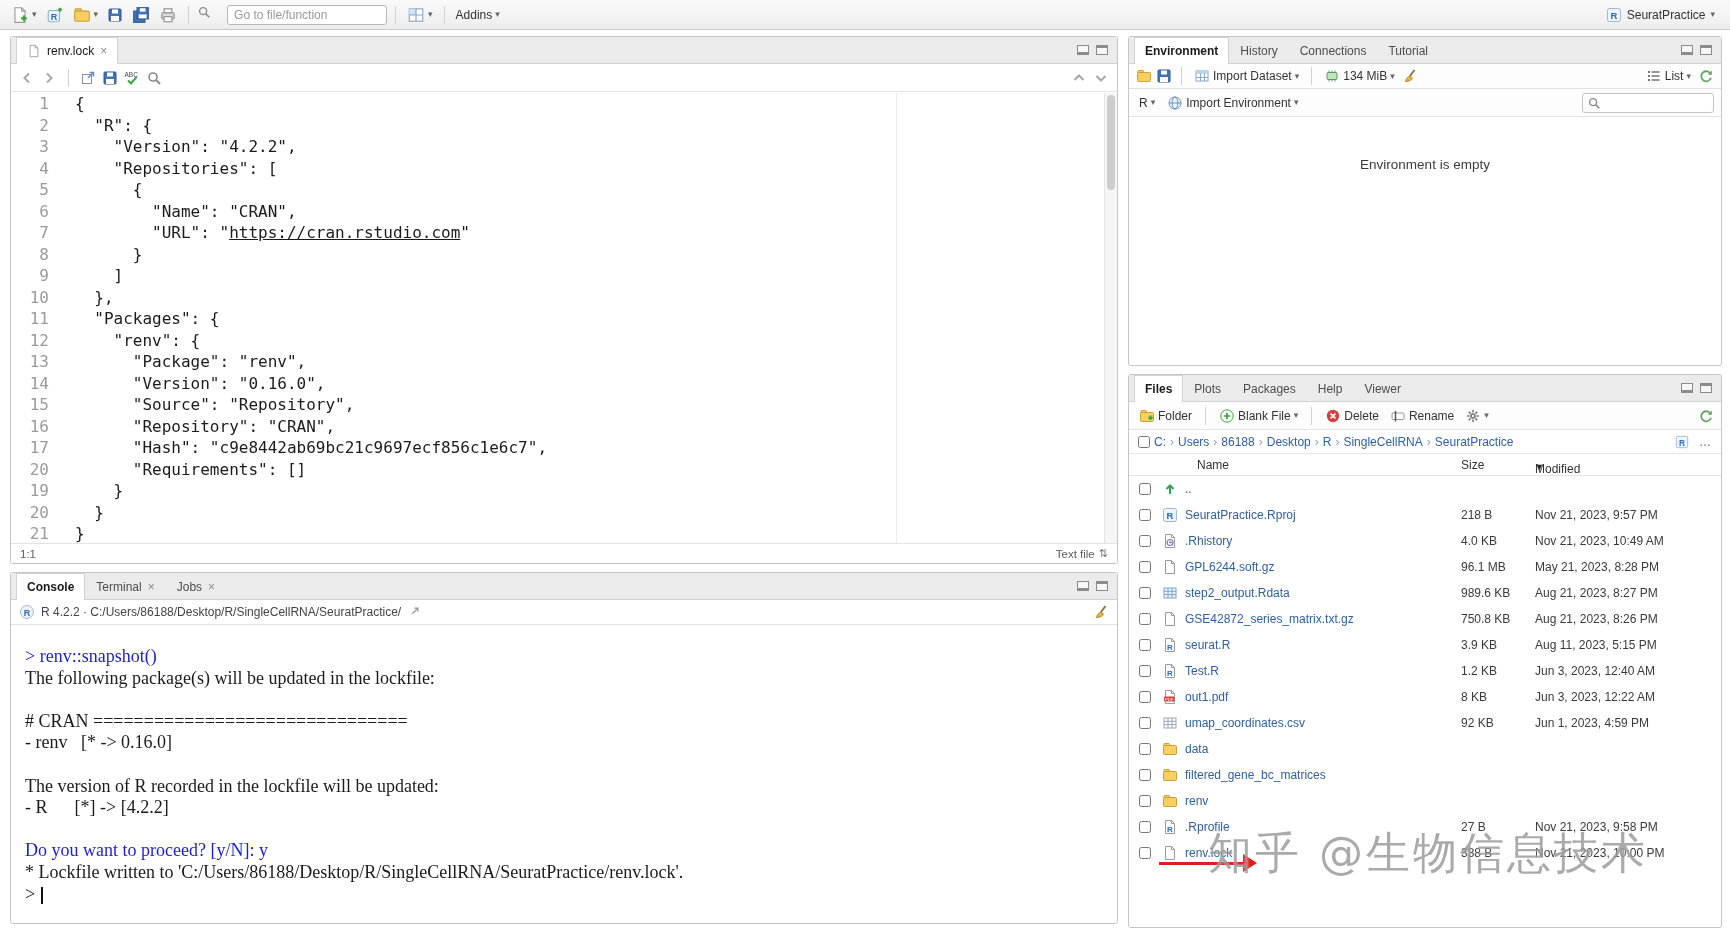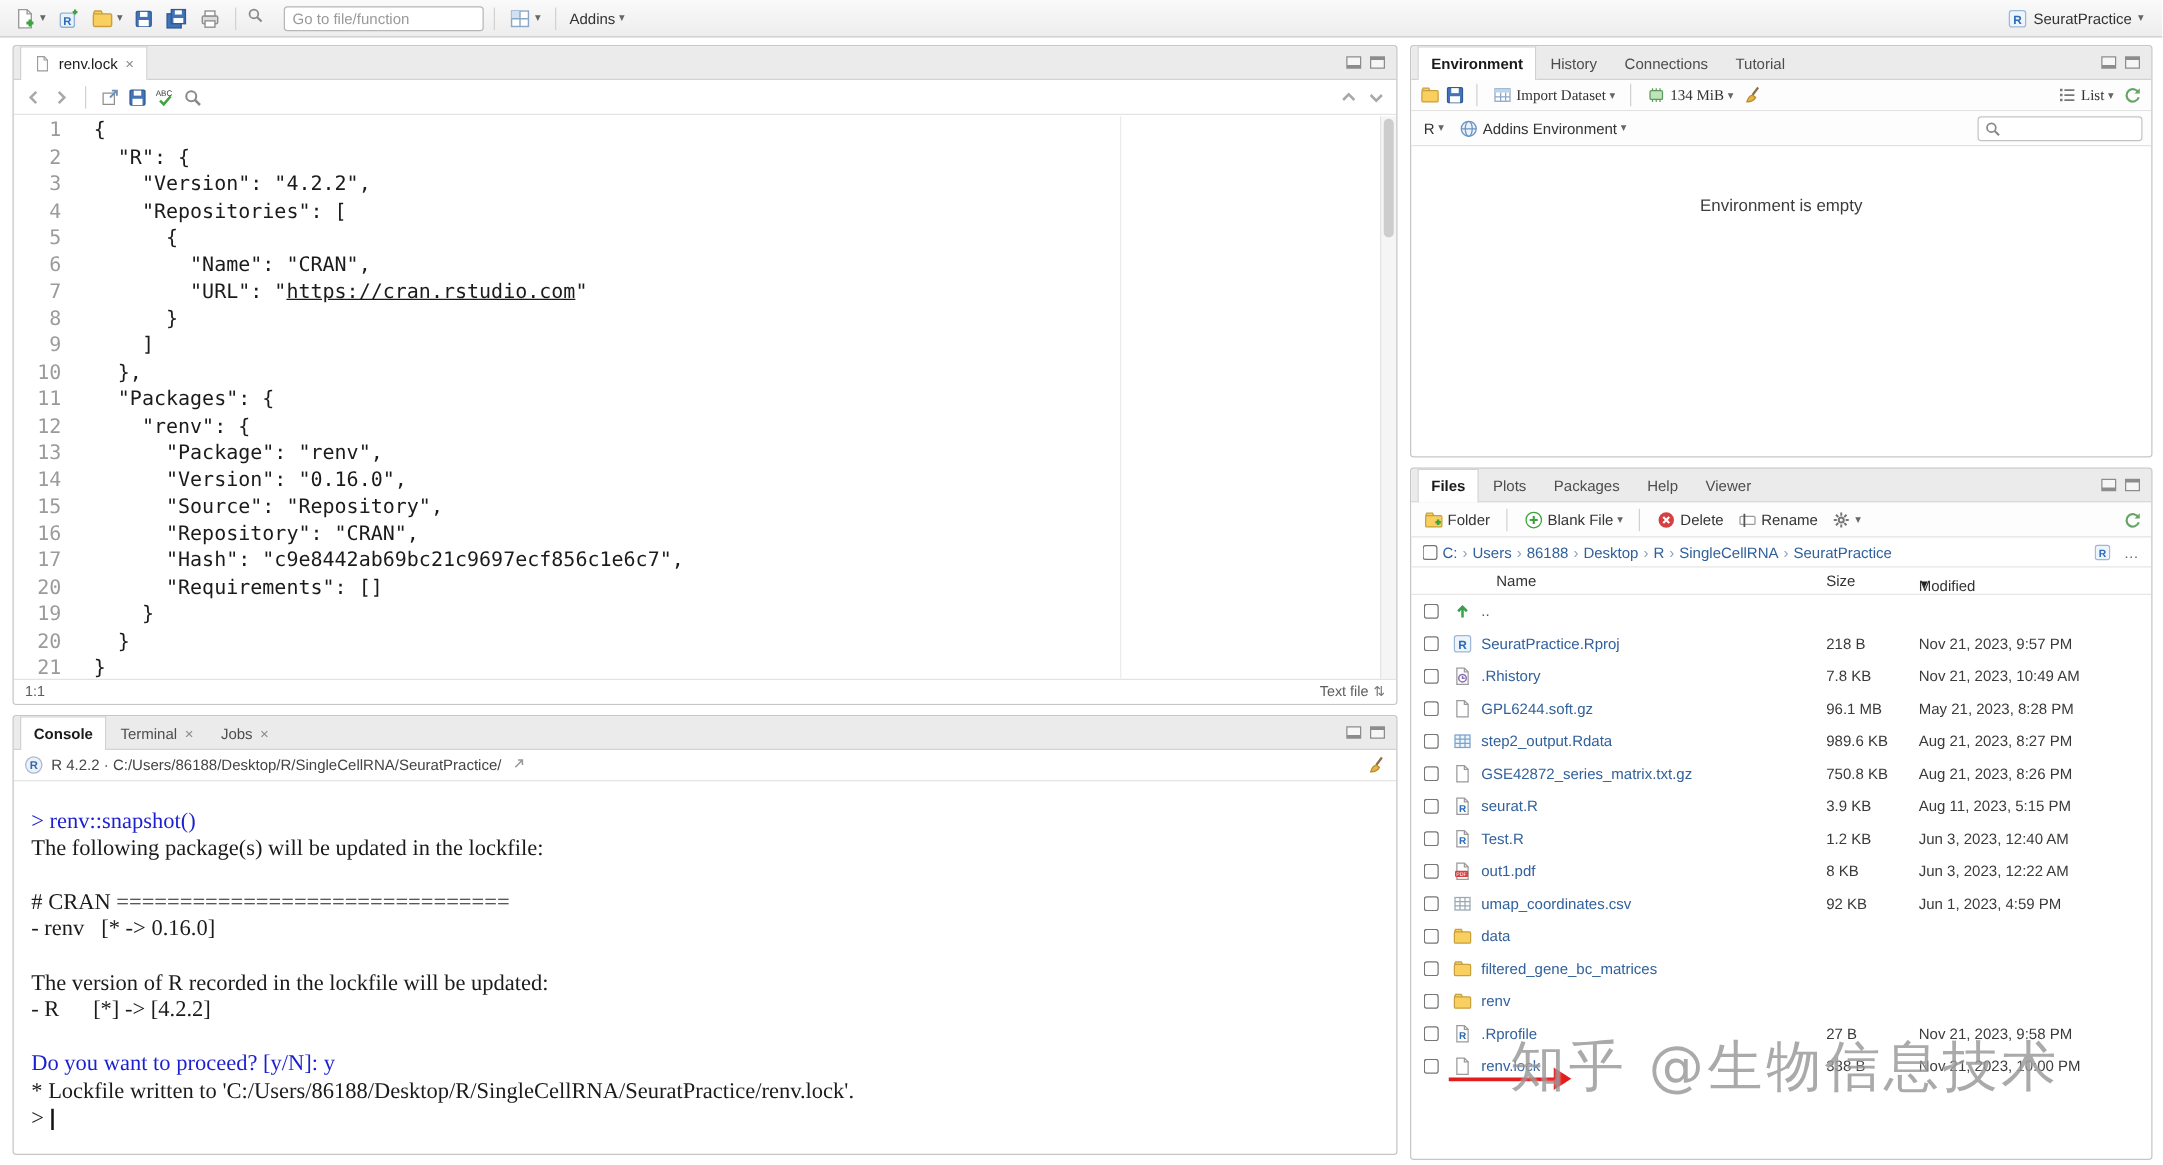--- a/index.html
+++ b/index.html
@@ -52,21 +52,21 @@
   .ftype{display:inline-flex;align-items:center;gap:4px;}
 
   
   .conhead{height:25px;border-bottom:1px solid #e4e4e4;display:flex;align-items:center;gap:6px;padding:0 8px;color:#444;}
   .console-body{padding:4px 0 0 14px;font-family:Liberation Serif, serif;font-size:18px;line-height:21.6px;white-space:pre;color:#1b1b1b;margin-top:17px;}
   .cline{min-height:21.6px;}
   .cline.input{color:#1b1fd0;}
   .cursor{display:inline-block;width:2px;height:17px;background:#111;vertical-align:text-bottom;margin-left:1px;}
 
   
-  .envbar{height:18px;border-bottom:1px solid #e2e2e2;display:flex;align-items:center;padding:12px 7px;gap:4px;background:#fdfdfd;font-family:Liberation Serif, serif;}
+  .envbar{height:18px;border-bottom:1px solid #e2e2e2;display:flex;align-items:center;padding:12px 7px;gap:4px;background:#fdfdfd;}
   .envbar2{height:28px;border-bottom:1px solid #e2e2e2;display:flex;align-items:center;padding:0 7px;gap:6px;background:#fdfdfd;}
   .search-box{display:inline-flex;align-items:center;gap:3px;border:1px solid #c4c4c4;border-radius:3px;height:20px;padding:0 4px;background:#fff;width:132px;}
   .search-box input{border:none;outline:none;width:100px;font-size:12px;font-family:"Liberation Sans",sans-serif;}
   .env-empty{position:absolute;left:0;right:0;top:120px;text-align:center;color:#3c3c3c;font-size:13.5px;}
 
   
   .fbar{height:28px;border-bottom:1px solid #e2e2e2;display:flex;align-items:center;padding:0 7px;gap:5px;background:#fdfdfd;}
   .crumbbar{height:24px;border-bottom:1px solid #e6e6e6;display:flex;align-items:center;padding:0 9px;gap:4px;}
   .crumbbar input{width:12px;height:12px;}
   .crumbs{display:inline-flex;align-items:center;}
@@ -430,21 +430,21 @@
         <span class="caret">▾</span>
       </span>
       <span class="tbtn">
         <span class="ic ic16">
             <svg viewBox="0 0 16 16">
               <circle cx="8" cy="8" r="6" fill="#eaf2fb" stroke="#6b93bd"></circle>
               <ellipse cx="8" cy="8" rx="2.8" ry="6" fill="none" stroke="#6b93bd"></ellipse>
               <path d="M2 8h12" stroke="#6b93bd" fill="none"></path>
             </svg>
           </span>
-        <span class="tlabel">Addins Environment</span>
+        <span class="tlabel">Import Environment</span>
         <span class="caret">▾</span>
       </span>
       <span class="spacer"></span>
       <span class="search-box">
         <span class="ic ic14">
             <svg viewBox="0 0 16 16">
               <circle cx="7" cy="7" r="4" fill="none" stroke="#8a8a8a" stroke-width="1.6"></circle>
               <path d="M10 10l4 4" stroke="#8a8a8a" stroke-width="2"></path>
             </svg>
           </span>
@@ -590,21 +590,21 @@
         </div>
         <div class="frow">
           <input type="checkbox" class="cb" style="">
           <span class="fic"><svg viewBox="0 0 16 16">
               <path d="M3.5 1.5h6l3 3v10h-9z" fill="#fff" stroke="#9a9a9a"></path>
               <path d="M9.5 1.5v3h3" fill="none" stroke="#9a9a9a"></path>
               <circle cx="8" cy="9.5" r="3" fill="#fff" stroke="#8a6fb5" stroke-width="1.2"></circle>
               <path d="M8 7.8v1.8h1.8" fill="none" stroke="#8a6fb5" stroke-width="1.2"></path>
             </svg></span>
           <span class="fname">.Rhistory</span>
-          <span class="fsize">7.8 KB</span>
+          <span class="fsize">4.0 KB</span>
           <span class="fmod">Nov 21, 2023, 10:49 AM</span>
         </div>
         <div class="frow">
           <input type="checkbox" class="cb" style="">
           <span class="fic"><svg viewBox="0 0 16 16">
               <path d="M3.5 1.5h6l3 3v10h-9z" fill="#fff" stroke="#9a9a9a"></path>
               <path d="M9.5 1.5v3h3" fill="none" stroke="#9a9a9a"></path>
             </svg></span>
           <span class="fname">GPL6244.soft.gz</span>
           <span class="fsize">96.1 MB</span>

